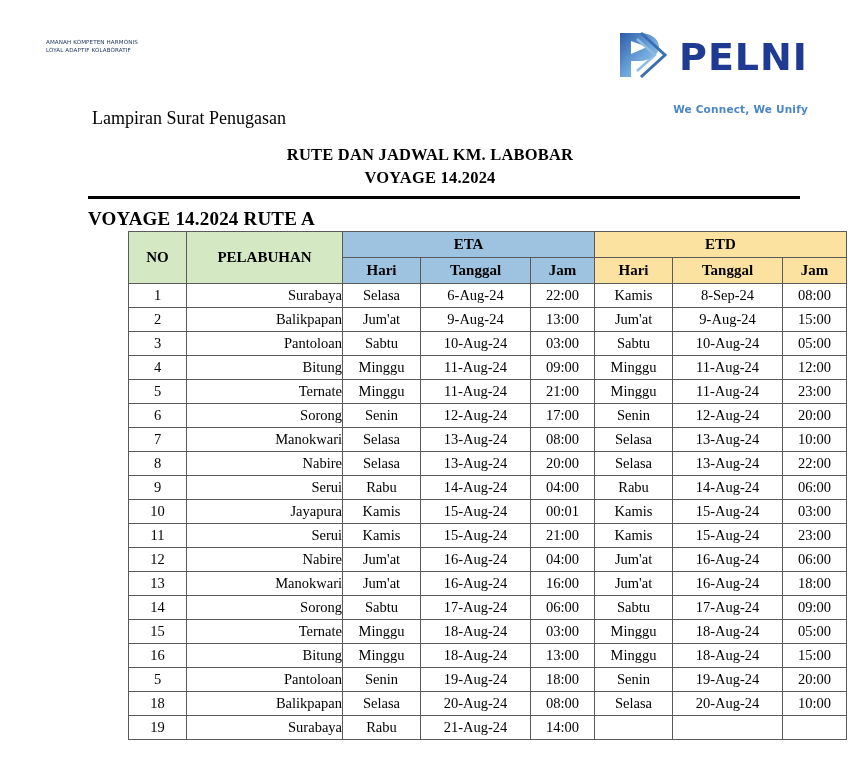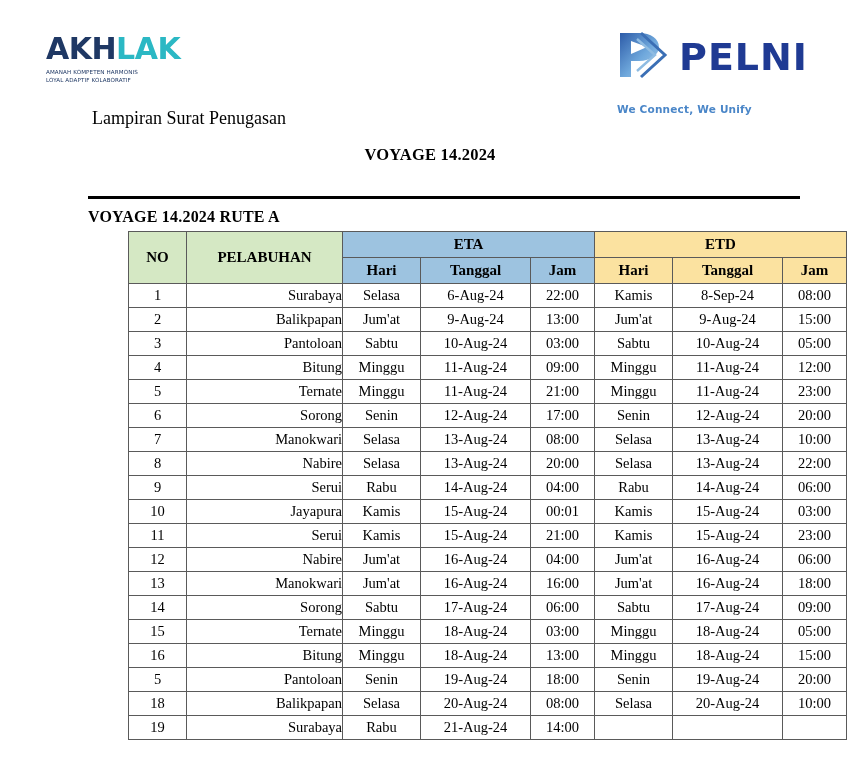--- a/index.html
+++ b/index.html
@@ -51,20 +51,21 @@
     color: #1f3864;
     letter-spacing: 0.1px;
     margin-top: 4px;
     white-space: nowrap;
   }
 
   .pelni-logo {
     position: absolute;
     right: 52px;
     top: 30px;
+    text-align: right;
   }
   .pelni-top {
     display: flex;
     align-items: center;
     justify-content: flex-end;
     gap: 8px;
   }
   .pelni-mark { display: block; }
   .pelni-word {
     font-family: "DejaVu Sans", sans-serif;
@@ -112,21 +113,21 @@
     width: 712px;
     height: 3px;
     background: #000000;
   }
 
   .subtitle {
     position: absolute;
     left: 88px;
     top: 208px;
     font-weight: bold;
-    font-size: 16px;
+    font-size: 19px;
     letter-spacing: 0.2px;
   }
 
   
   .table-wrap {
     position: absolute;
     left: 88px;
     top: 231px;
     width: 710px;
     padding-left: 40px;
@@ -170,21 +171,20 @@
   col.w-jam2  { width: 64px; }
 </style>
 </head>
 <body>
 
 <div class="page">
 
   <div class="logo-row">
 
     <div class="akhlak-logo">
-      <div class="akhlak-wordmark"><span class="akh">AKH</span><span class="lak">LAK</span></div>
       <div class="akhlak-tagline">
         <div>AMANAH KOMPETEN HARMONIS</div>
         <div>LOYAL ADAPTIF KOLABORATIF</div>
       </div>
     </div>
 
     <div class="pelni-logo">
       <div class="pelni-top">
         <span class="pelni-mark">
           <svg width="54" height="50" viewBox="0 0 54 50" xmlns="http://www.w3.org/2000/svg">
@@ -204,20 +204,21 @@
         <span class="pelni-word">PELNI</span>
       </div>
       <div class="pelni-tagline">We Connect, We Unify</div>
     </div>
 
   </div>
 
   <div class="lampiran">Lampiran Surat Penugasan</div>
 
   <div class="title-block">
+    <div>RUTE DAN JADWAL KM. LABOBAR</div>
     <div>VOYAGE 14.2024</div>
   </div>
 
   <div class="rule"></div>
 
   <div class="subtitle">VOYAGE 14.2024 RUTE A</div>
 
   <div class="table-wrap">
     <table class="sched">
       <colgroup>

